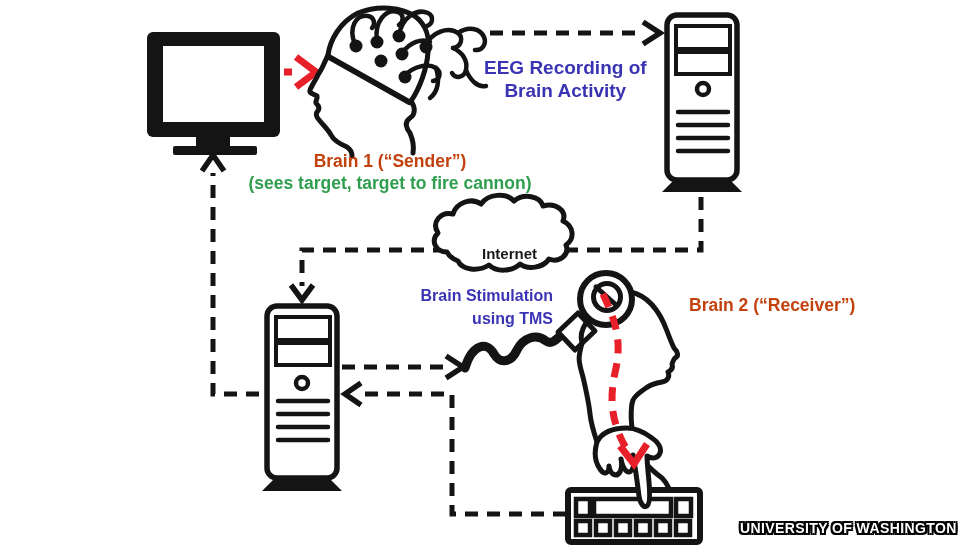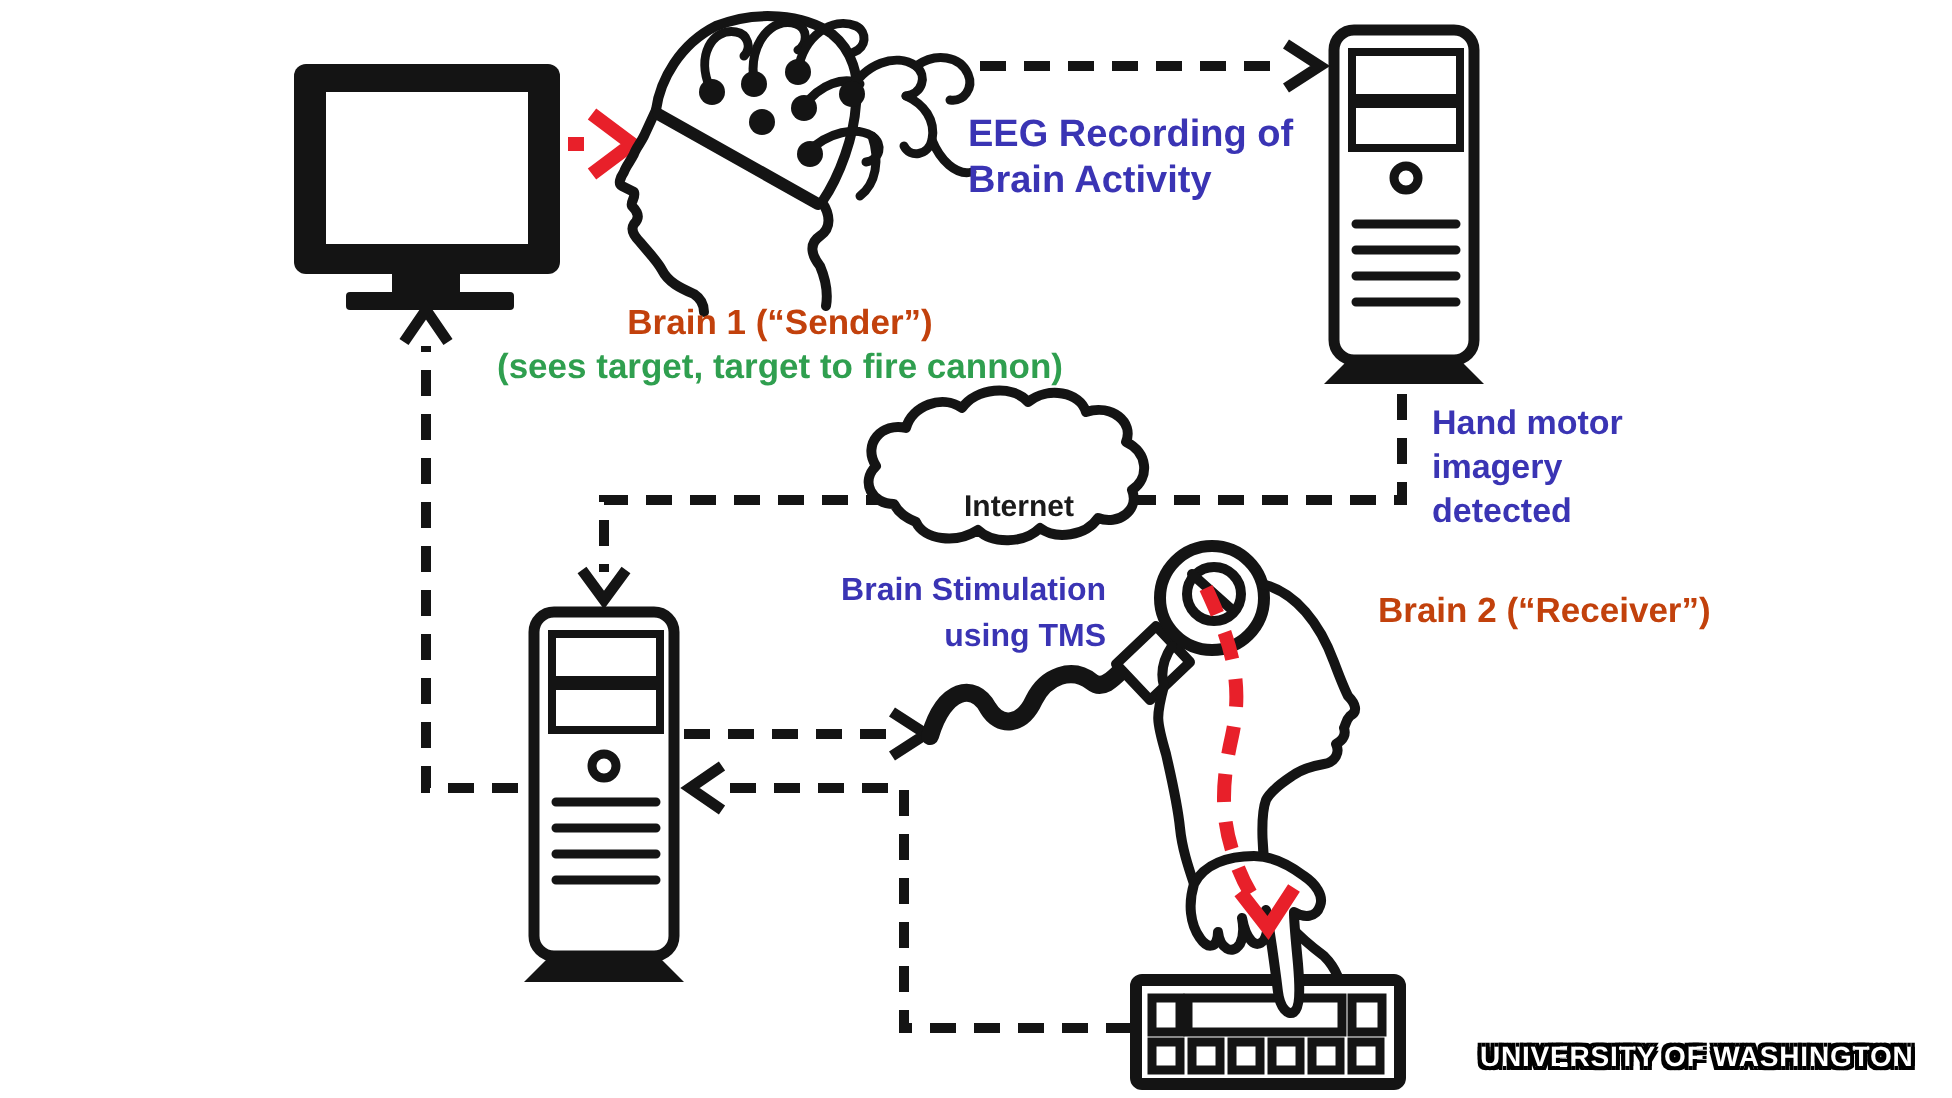--- a/index.html
+++ b/index.html
@@ -2,21 +2,21 @@
 <html><head>
 <meta charset="utf-8">
 <style>
   html,body{margin:0;padding:0;background:#fff;}
   .stage{
     position:relative;width:976px;height:549px;background:#fff;overflow:hidden;
     font-family:"Liberation Sans",sans-serif;
   }
   .stage svg{position:absolute;left:0;top:0;}
   .lbl{position:absolute;font-weight:bold;white-space:pre-line;}
-  .lbl-blue{color:#3a34b4;}
+  .lbl-blue{color:#3a34b4;text-align:center;}
   .lbl-red{color:#c2410c;}
   .lbl-green{color:#2f9f4f;}
   .lbl-black{color:#1a1a1a;}
   #eeg-label{left:484px;top:57px;font-size:19px;line-height:22.5px;}
   #brain1-title{left:210px;top:151px;width:360px;text-align:center;font-size:17.5px;line-height:21px;}
   #brain1-desc{left:180px;top:173px;width:420px;text-align:center;font-size:17.5px;line-height:21px;}
   #internet-label{left:443px;top:245px;width:133px;text-align:center;font-size:15px;font-weight:700;}
   #brainstim-label{left:385px;top:284px;width:168px;text-align:right;font-size:16px;line-height:23px;}
   #handmotor-label{left:716px;top:201px;font-size:17px;line-height:22px;}
   #brain2-title{left:689px;top:295px;font-size:17.5px;line-height:21px;}
@@ -163,19 +163,16 @@
 
   </svg>
 
   <div class="lbl lbl-blue" id="eeg-label">EEG Recording of
 Brain Activity</div>
   <div class="lbl lbl-red" id="brain1-title">Brain 1 (“Sender”)</div>
   <div class="lbl lbl-green" id="brain1-desc">(sees target, target to fire cannon)</div>
   <div class="lbl lbl-black" id="internet-label">Internet</div>
   <div class="lbl lbl-blue" id="brainstim-label">Brain Stimulation
 using TMS</div>
-  <div class="lbl lbl-blue" id="handmotor-label">Hand motor
-imagery
-detected</div>
   <div class="lbl lbl-red" id="brain2-title">Brain 2 (“Receiver”)</div>
   <div class="lbl" id="watermark">UNIVERSITY OF WASHINGTON</div>
 
 </div>
 
 </body></html>

